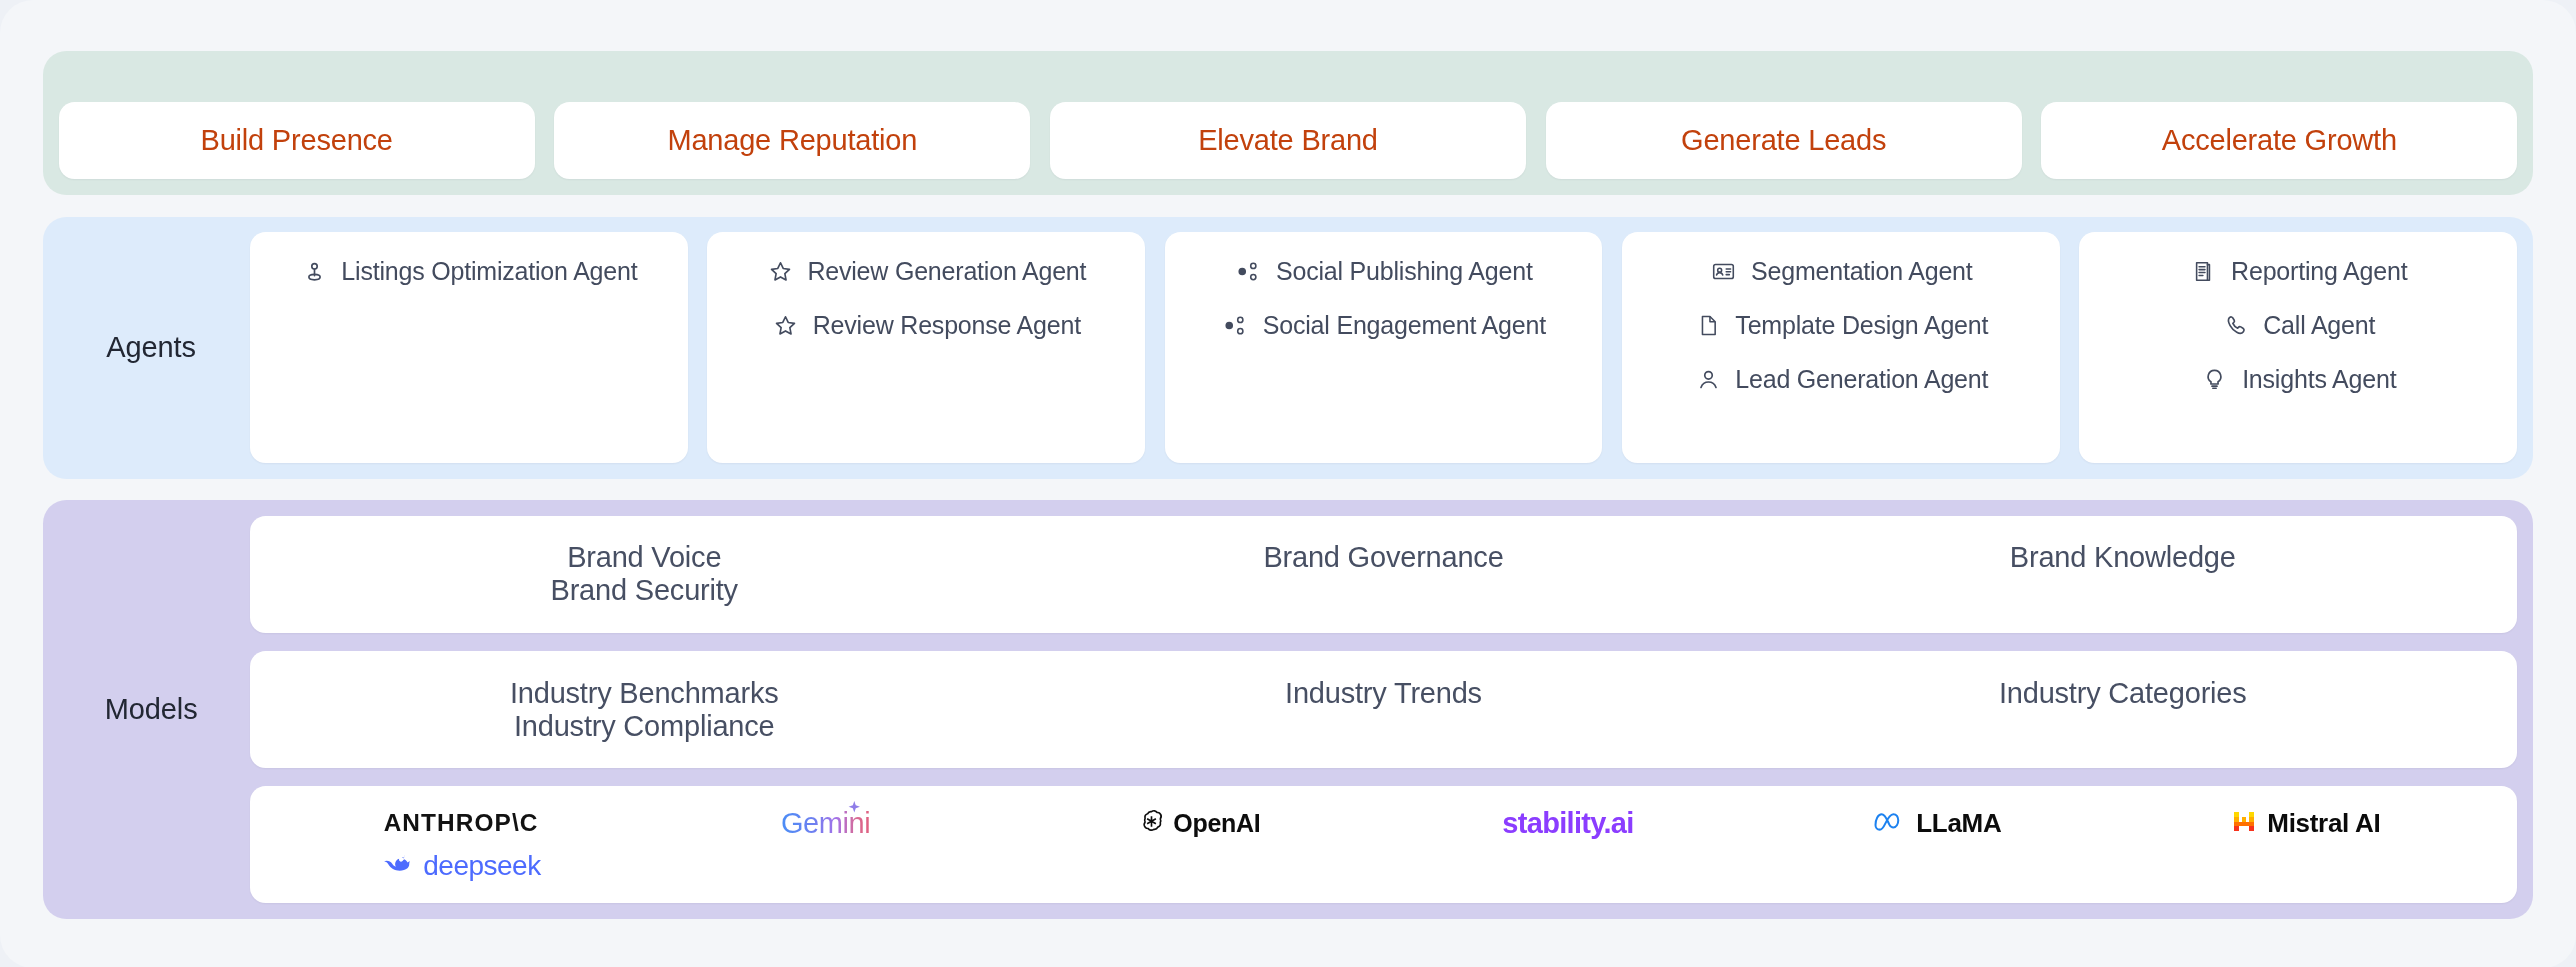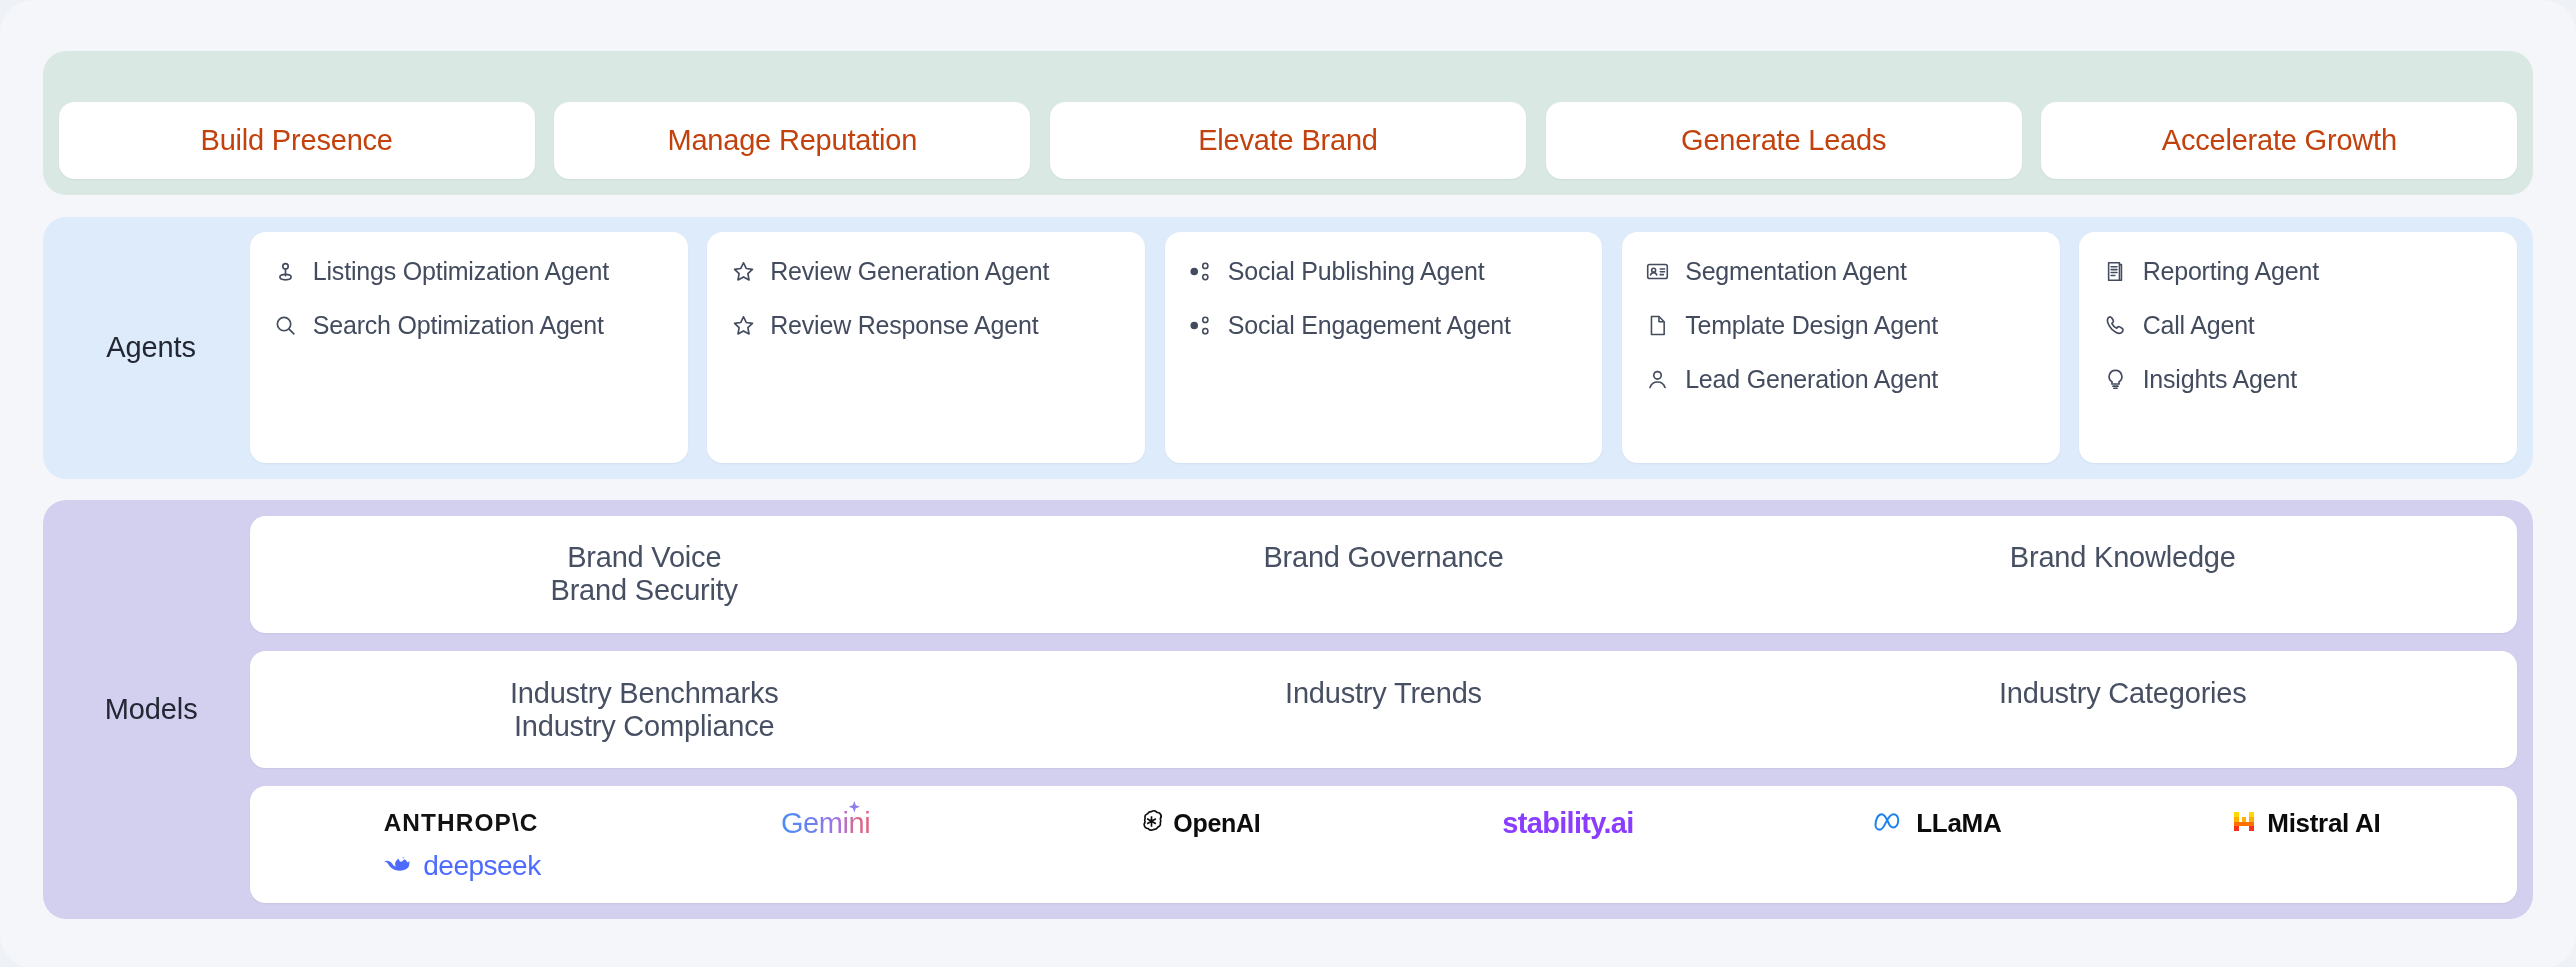--- a/index.html
+++ b/index.html
@@ -75,20 +75,21 @@
     height: 100%;
   }
   .agent-card {
     background: #ffffff;
     border-radius: 15.6px;
     padding: 25px 21.5px 21.5px 21.5px;
     display: flex;
     flex-direction: column;
     gap: 25px;
     box-shadow: 0 1px 2px rgba(16,24,40,0.05);
+    align-items: center;
   }
   .agent-item {
     display: flex;
     align-items: center;
     gap: 12.7px;
     font-size: 25px;
     color: #434b5e;
     letter-spacing: -0.2px;
     white-space: nowrap;
   }
@@ -198,29 +199,20 @@
         <div class="agent-card">
           <div class="agent-item">
             <span class="ico">
               <svg width="25" height="25" viewBox="0 0 24 24" fill="none" stroke="currentColor" stroke-width="1.6" stroke-linecap="round" stroke-linejoin="round">
                 <circle cx="12" cy="7" r="2.6"></circle>
                   <path d="M12 9.8v6.2"></path>
                 <ellipse cx="12" cy="17.4" rx="5.4" ry="2.6"></ellipse>
               </svg>
             </span>
             <span>Listings Optimization Agent</span>
-          </div>
-          <div class="agent-item">
-            <span class="ico">
-              <svg width="25" height="25" viewBox="0 0 24 24" fill="none" stroke="currentColor" stroke-width="1.6" stroke-linecap="round">
-                <circle cx="10.6" cy="10.6" r="6.4"></circle>
-                  <path d="M15.4 15.4 20 20"></path>
-              </svg>
-            </span>
-            <span>Search Optimization Agent</span>
           </div>
         </div>
 
         <div class="agent-card">
           <div class="agent-item">
             <span class="ico">
               <svg width="25" height="25" viewBox="0 0 24 24" fill="none" stroke="currentColor" stroke-width="1.6" stroke-linejoin="round">
                 <path d="M12 3.6l2.6 5.5 6 .8-4.4 4.2 1.1 6-5.3-2.9-5.3 2.9 1.1-6L3.4 9.9l6-.8z"></path>
               </svg>
             </span>

